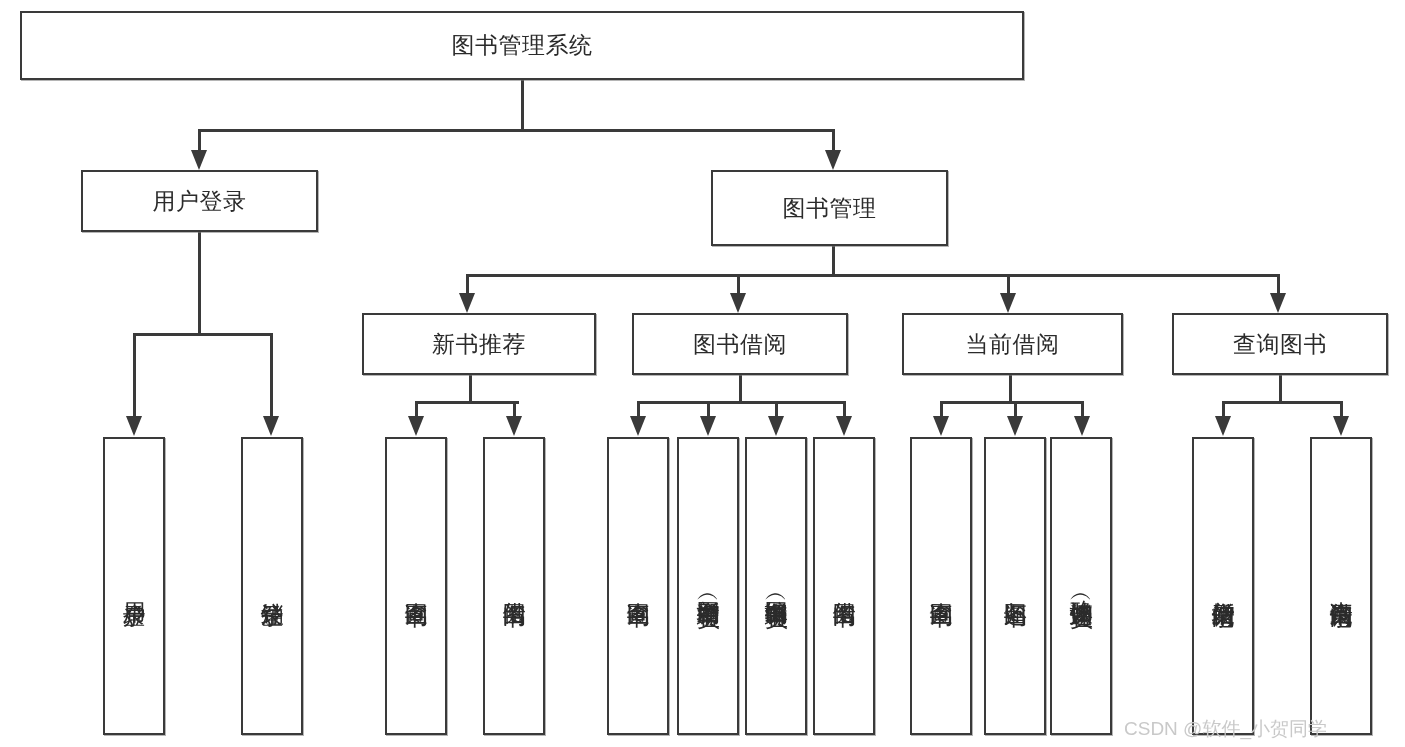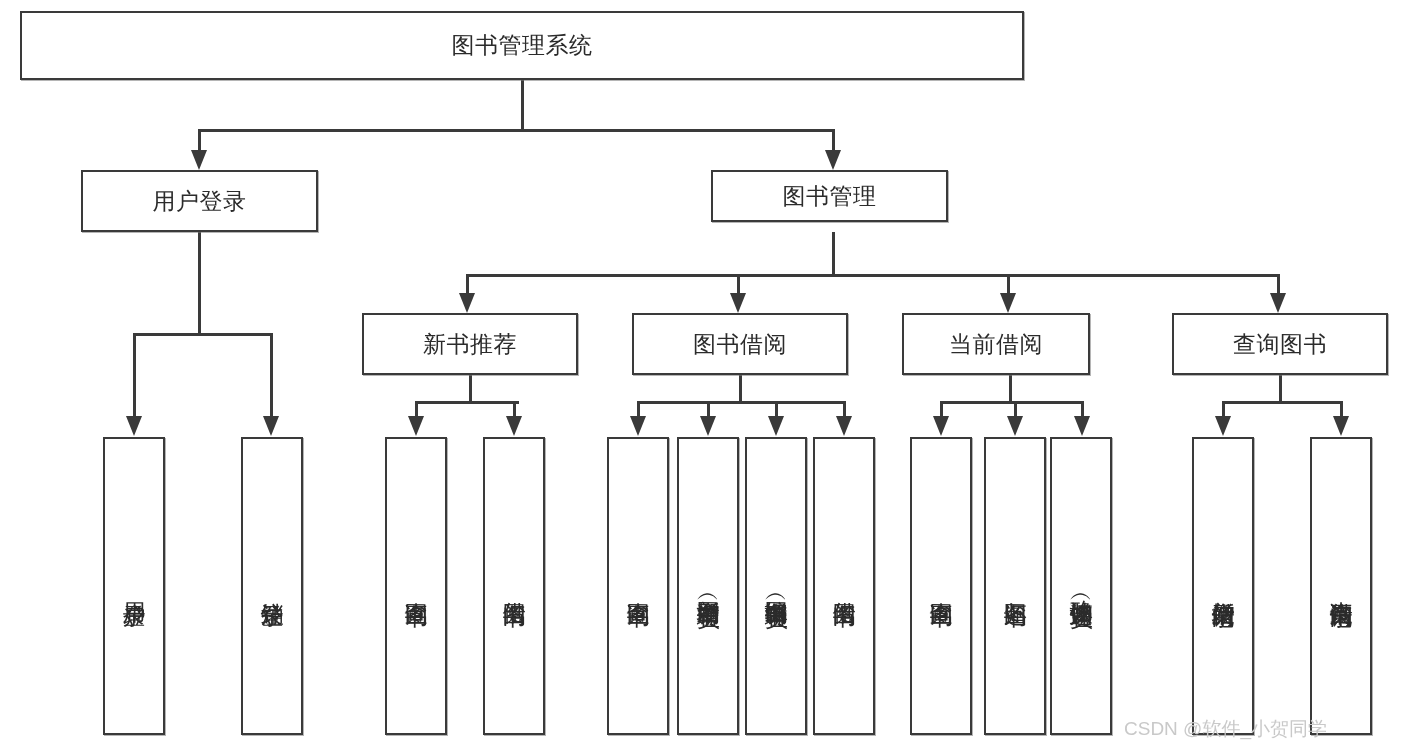--- a/index.html
+++ b/index.html
@@ -127,27 +127,27 @@
   <div class="edge edge-h" style="left:1222px; top:401px; width:120px;"></div>
   <div class="edge edge-v" style="left:1222px; top:401px; height:18px;"></div>
   <div class="arrow" style="left:1215px; top:416px;"></div>
   <div class="edge edge-v" style="left:1340px; top:401px; height:18px;"></div>
   <div class="arrow" style="left:1333px; top:416px;"></div>
 
   <div class="node node-h" style="left:20px; top:11px; width:1004px; height:69px;">图书管理系统</div>
 
   <div class="node node-h" style="left:81px; top:170px; width:237px; height:62px;">用户登录</div>
 
-  <div class="node node-h" style="left:711px; top:170px; width:237px; height:52px;">图书管理</div>
+  <div class="node node-h" style="left:711px; top:170px; width:237px; height:76px;">图书管理</div>
 
-  <div class="node node-h" style="left:362px; top:313px; width:216px; height:62px;">新书推荐</div>
+  <div class="node node-h" style="left:362px; top:313px; width:234px; height:62px;">新书推荐</div>
 
   <div class="node node-h" style="left:632px; top:313px; width:216px; height:62px;">图书借阅</div>
 
-  <div class="node node-h" style="left:902px; top:313px; width:188px; height:62px;">当前借阅</div>
+  <div class="node node-h" style="left:902px; top:313px; width:221px; height:62px;">当前借阅</div>
 
   <div class="node node-h" style="left:1172px; top:313px; width:216px; height:62px;">查询图书</div>
 
   <div class="node node-v" style="left:103px; top:437px; width:62px; height:298px;">用户登录</div>
 
   <div class="node node-v" style="left:241px; top:437px; width:62px; height:298px;">注销登录</div>
 
   <div class="node node-v" style="left:385px; top:437px; width:62px; height:298px;">查询图书</div>
 
   <div class="node node-v" style="left:483px; top:437px; width:62px; height:298px;">借阅图书</div>

